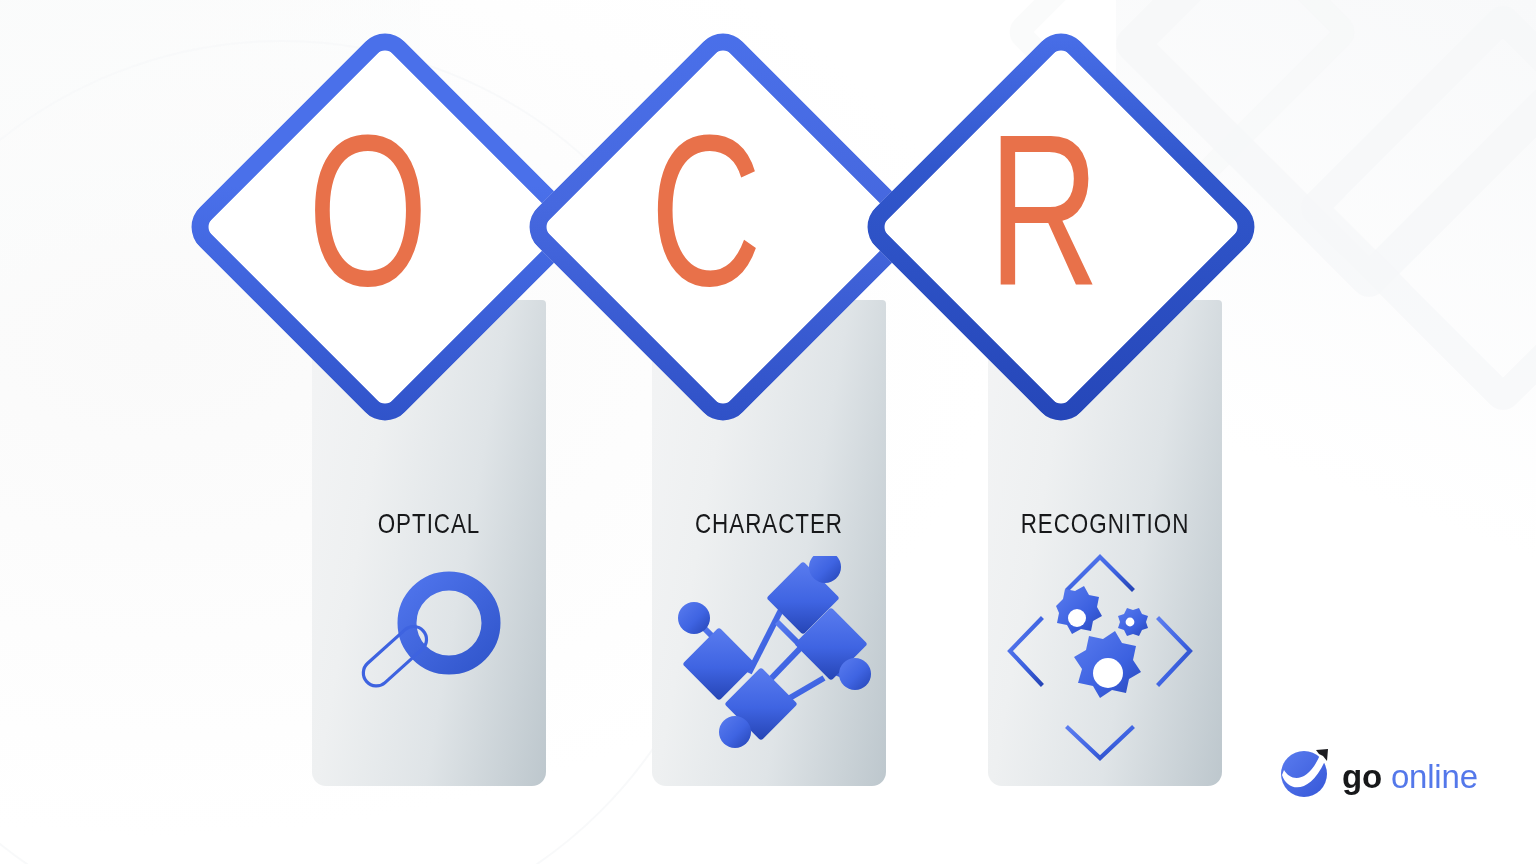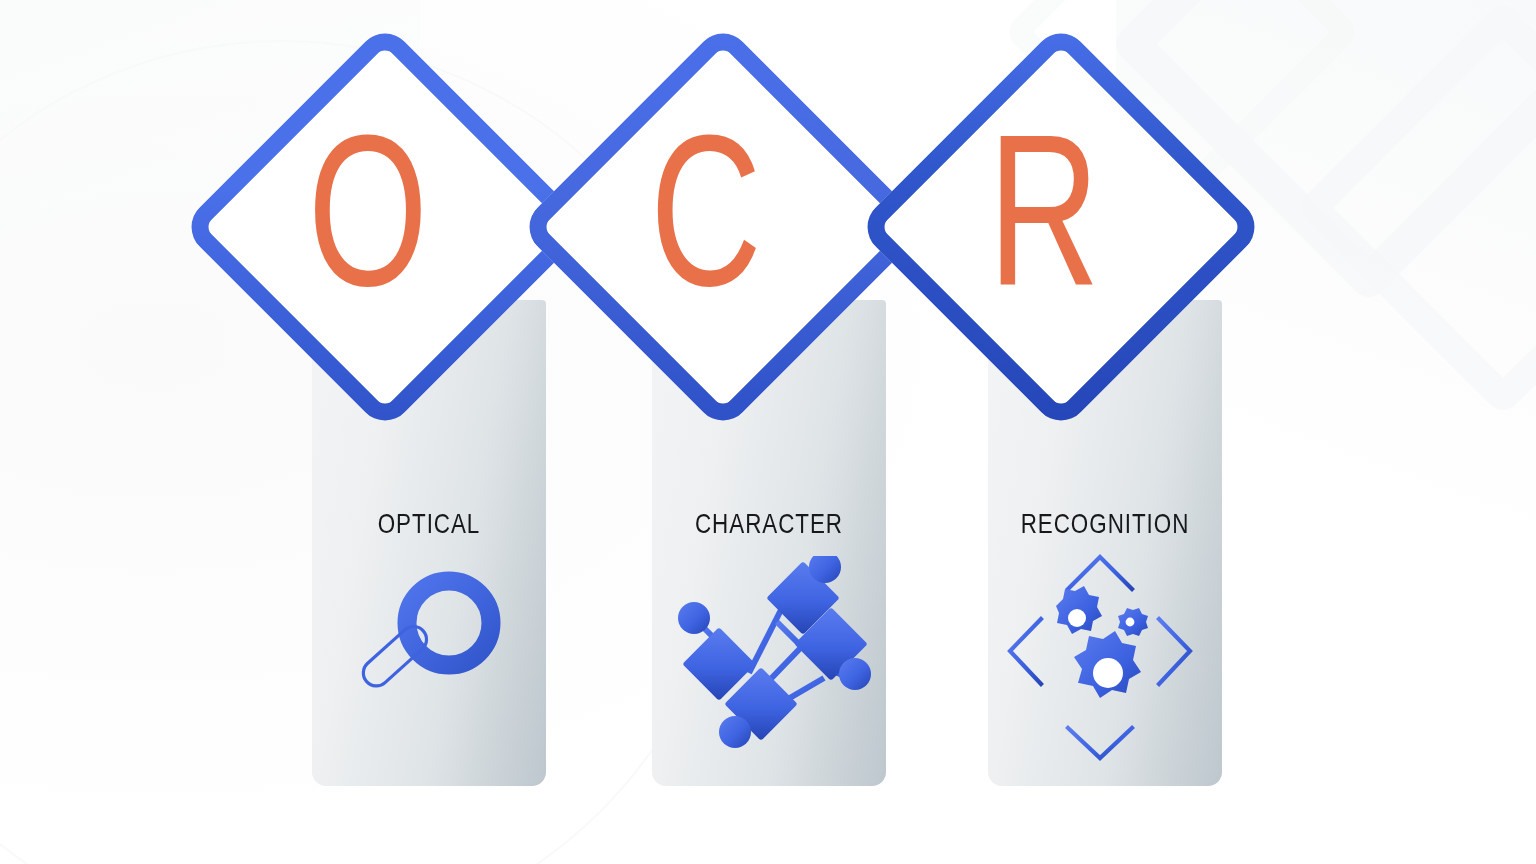--- a/index.html
+++ b/index.html
@@ -238,14 +238,33 @@
 
         <path d="M56 58 l7 -7 l2 -10 l10 2 l9 -5 l5 9 l10 2 l-2 10 l5 9 l-9 5 l-2 10 l-10 -2 l-9 5 l-5 -9 l-10 -2 l2 -10 z"></path>
         <circle cx="77" cy="70" r="9" fill="#ffffff"></circle>
 
         <path d="M78 135 l4 -14 l-8 -12 l12 -7 l3 -14 l14 3 l12 -8 l7 12 l14 3 l-3 14 l8 12 l-12 7 l-3 14 l-14 -3 l-12 8 l-7 -12 l-14 -3 z"></path>
         <circle cx="108" cy="125" r="15" fill="#ffffff"></circle>
       </g>
     </svg>
   </div>
 
+  <div class="logo">
+    <span>
+      <svg width="56" height="52" viewBox="0 0 56 52" fill="none" xmlns="http://www.w3.org/2000/svg">
+        <defs>
+          <linearGradient id="lgGrad" x1="0" y1="0" x2="1" y2="1">
+            <stop offset="0%" stop-color="#5a7cef"></stop>
+            <stop offset="100%" stop-color="#3657d8"></stop>
+          </linearGradient>
+        </defs>
+        <circle cx="26" cy="26" r="23" fill="url(#lgGrad)"></circle>
+        <path d="M4 27 C10 45, 34 47, 49 8 L42 7 C30 35, 13 34, 6 22 Z" fill="#ffffff"></path>
+        <path d="M38 2 L50 1 L49 13 L45 8 L41 6 Z" fill="#1c1c20"></path>
+      </svg>
+    </span>
+    <span class="logo-text">
+      <span class="logo-go">go</span>
+      <span class="logo-online">online</span>
+    </span>
+  </div>
 
 </div>
 
 </body></html>

